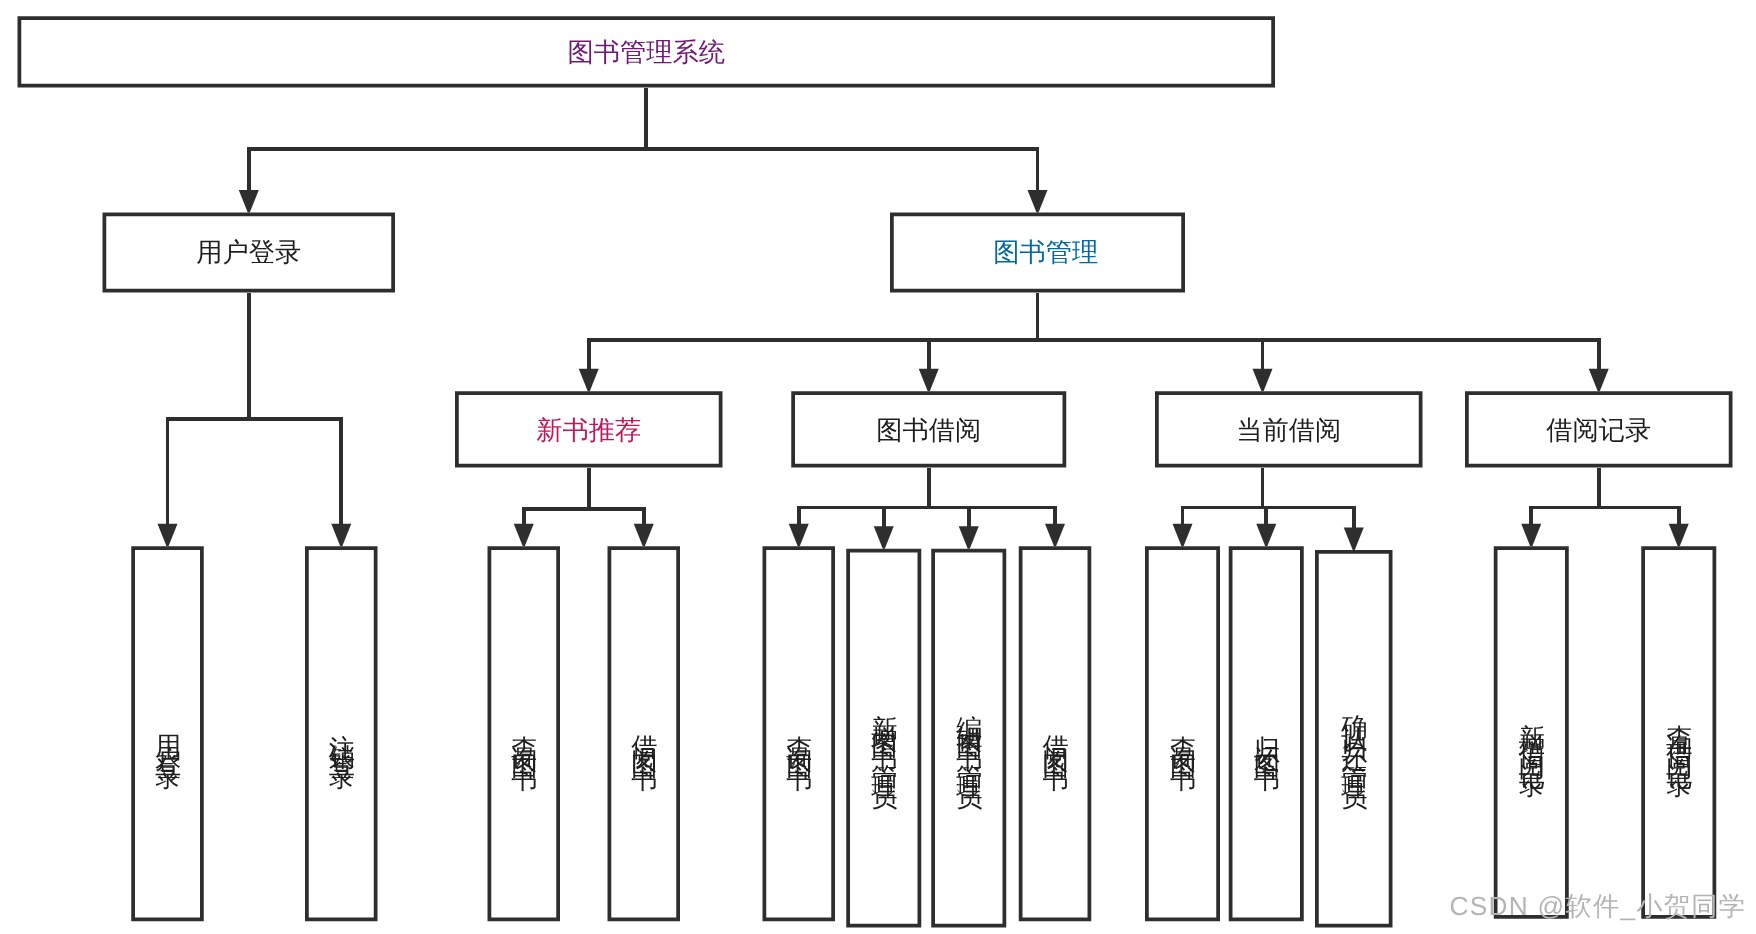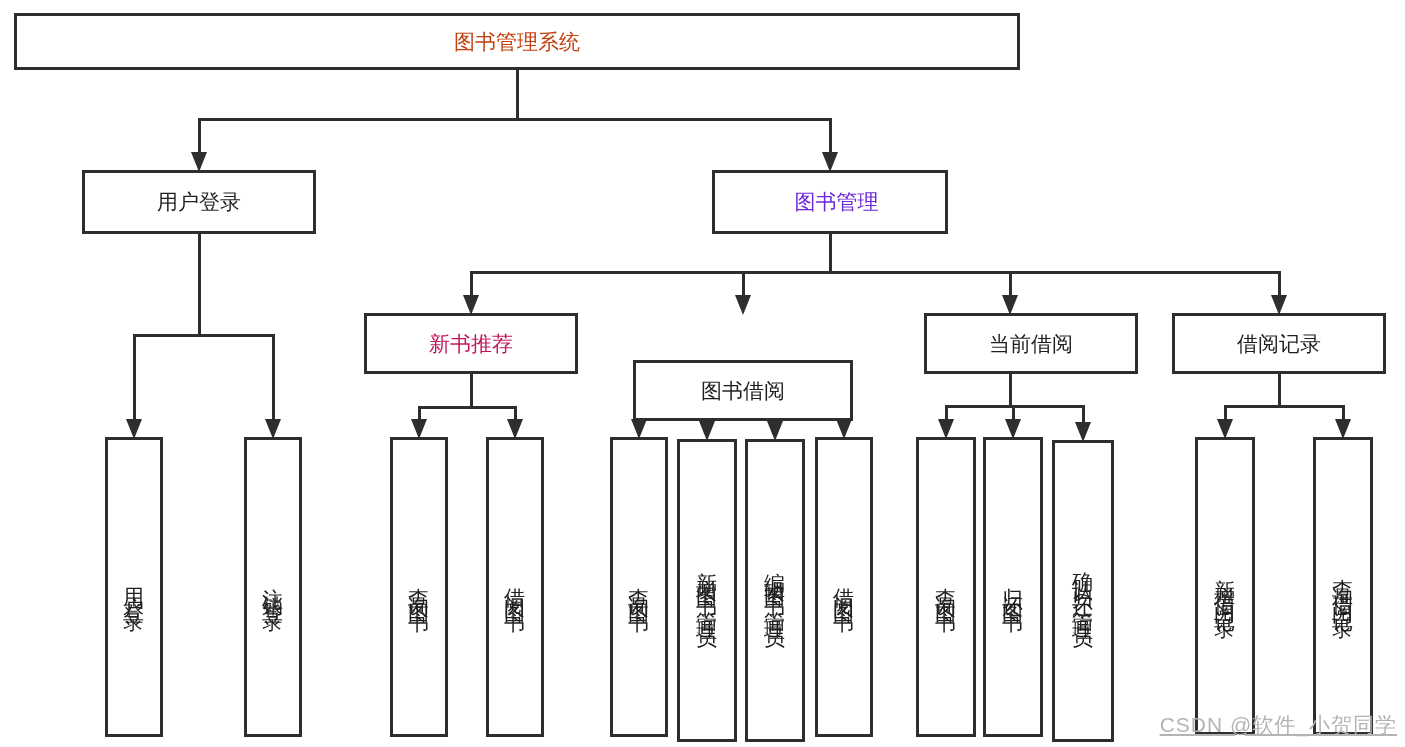--- a/index.html
+++ b/index.html
@@ -73,33 +73,33 @@
       <path d="M 743 374 V 406 M 637.5 406 H 845.5 M 639 406 V 429 M 707 406 V 431 M 775 406 V 431 M 844 406 V 429" fill="none" stroke="#2e2e2e" stroke-width="3" shape-rendering="crispEdges"></path>
       <polygon points="938,419 954,419 946,439" fill="#2e2e2e"></polygon>
       <polygon points="1005,419 1021,419 1013,439" fill="#2e2e2e"></polygon>
       <polygon points="1075,422 1091,422 1083,442" fill="#2e2e2e"></polygon>
       <path d="M 1010 374 V 406 M 944.5 406 H 1084.5 M 946 406 V 429 M 1013 406 V 429 M 1083 406 V 432" fill="none" stroke="#2e2e2e" stroke-width="3" shape-rendering="crispEdges"></path>
       <polygon points="1217,419 1233,419 1225,439" fill="#2e2e2e"></polygon>
       <polygon points="1335,419 1351,419 1343,439" fill="#2e2e2e"></polygon>
       <path d="M 1279 374 V 406 M 1223.5 406 H 1344.5 M 1225 406 V 429 M 1343 406 V 429" fill="none" stroke="#2e2e2e" stroke-width="3" shape-rendering="crispEdges"></path>
     </svg>
   <div id="nodes-layer">
-      <div class="box" style="left: 14px; top: 13px; width: 1006px; height: 57px; border-color: rgb(46, 46, 46); color: #c2410c;">
+      <div class="box" style="left: 14px; top: 13px; width: 1006px; height: 57px; border-color: rgb(46, 46, 46); color: #701a75;">
         <span class="lbl">图书管理系统</span>
       </div>
       <div class="box" style="left: 82px; top: 170px; width: 234px; height: 64px; border-color: rgb(46, 46, 46); color: rgb(31, 31, 31);">
         <span class="lbl">用户登录</span>
       </div>
-      <div class="box" style="left: 712px; top: 170px; width: 236px; height: 64px; border-color: rgb(46, 46, 46); color: #6d28d9; padding-left: 13px;">
+      <div class="box" style="left: 712px; top: 170px; width: 236px; height: 64px; border-color: rgb(46, 46, 46); color: #0369a1; padding-left: 13px;">
         <span class="lbl">图书管理</span>
       </div>
       <div class="box" style="left: 364px; top: 313px; width: 214px; height: 61px; border-color: rgb(46, 46, 46); color: #be185d;">
         <span class="lbl">新书推荐</span>
       </div>
-      <div class="box" style="left: 633px; top: 313px; width: 220px; height: 61px; border-color: rgb(46, 46, 46); color: rgb(31, 31, 31); margin-top: 47px;">
+      <div class="box" style="left: 633px; top: 313px; width: 220px; height: 61px; border-color: rgb(46, 46, 46); color: rgb(31, 31, 31);">
         <span class="lbl">图书借阅</span>
       </div>
       <div class="box" style="left: 903px; top: 313px; width: 214px; height: 61px; border-color: rgb(46, 46, 46); color: rgb(31, 31, 31); margin-left: 21px;">
         <span class="lbl">当前借阅</span>
       </div>
       <div class="box" style="left: 1172px; top: 313px; width: 214px; height: 61px; border-color: rgb(46, 46, 46); color: rgb(31, 31, 31);">
         <span class="lbl">借阅记录</span>
       </div>
       <div class="box vbox" style="left: 105px; top: 437px; width: 58px; height: 300px; border-color: rgb(46, 46, 46); color: rgb(31, 31, 31);">
         <span class="lbl">用户登录</span>
@@ -134,14 +134,14 @@
       <div class="box vbox" style="left: 1052px; top: 440px; width: 62px; height: 302px; border-color: rgb(46, 46, 46); color: rgb(31, 31, 31);">
         <span class="lbl">确认归还（管理员）</span>
       </div>
       <div class="box vbox" style="left: 1195px; top: 437px; width: 60px; height: 298px; border-color: rgb(46, 46, 46); color: rgb(31, 31, 31);">
         <span class="lbl">新增借阅记录</span>
       </div>
       <div class="box vbox" style="left: 1313px; top: 437px; width: 60px; height: 298px; border-color: rgb(46, 46, 46); color: rgb(31, 31, 31);">
         <span class="lbl">查询借阅记录</span>
       </div>
     </div>
-  <div id="watermark" style="color: rgb(180, 180, 180); text-decoration: underline;">CSDN @软件_小贺同学</div>
+  <div id="watermark" style="color: rgb(180, 180, 180);">CSDN @软件_小贺同学</div>
 </div>
 
 </body></html>

